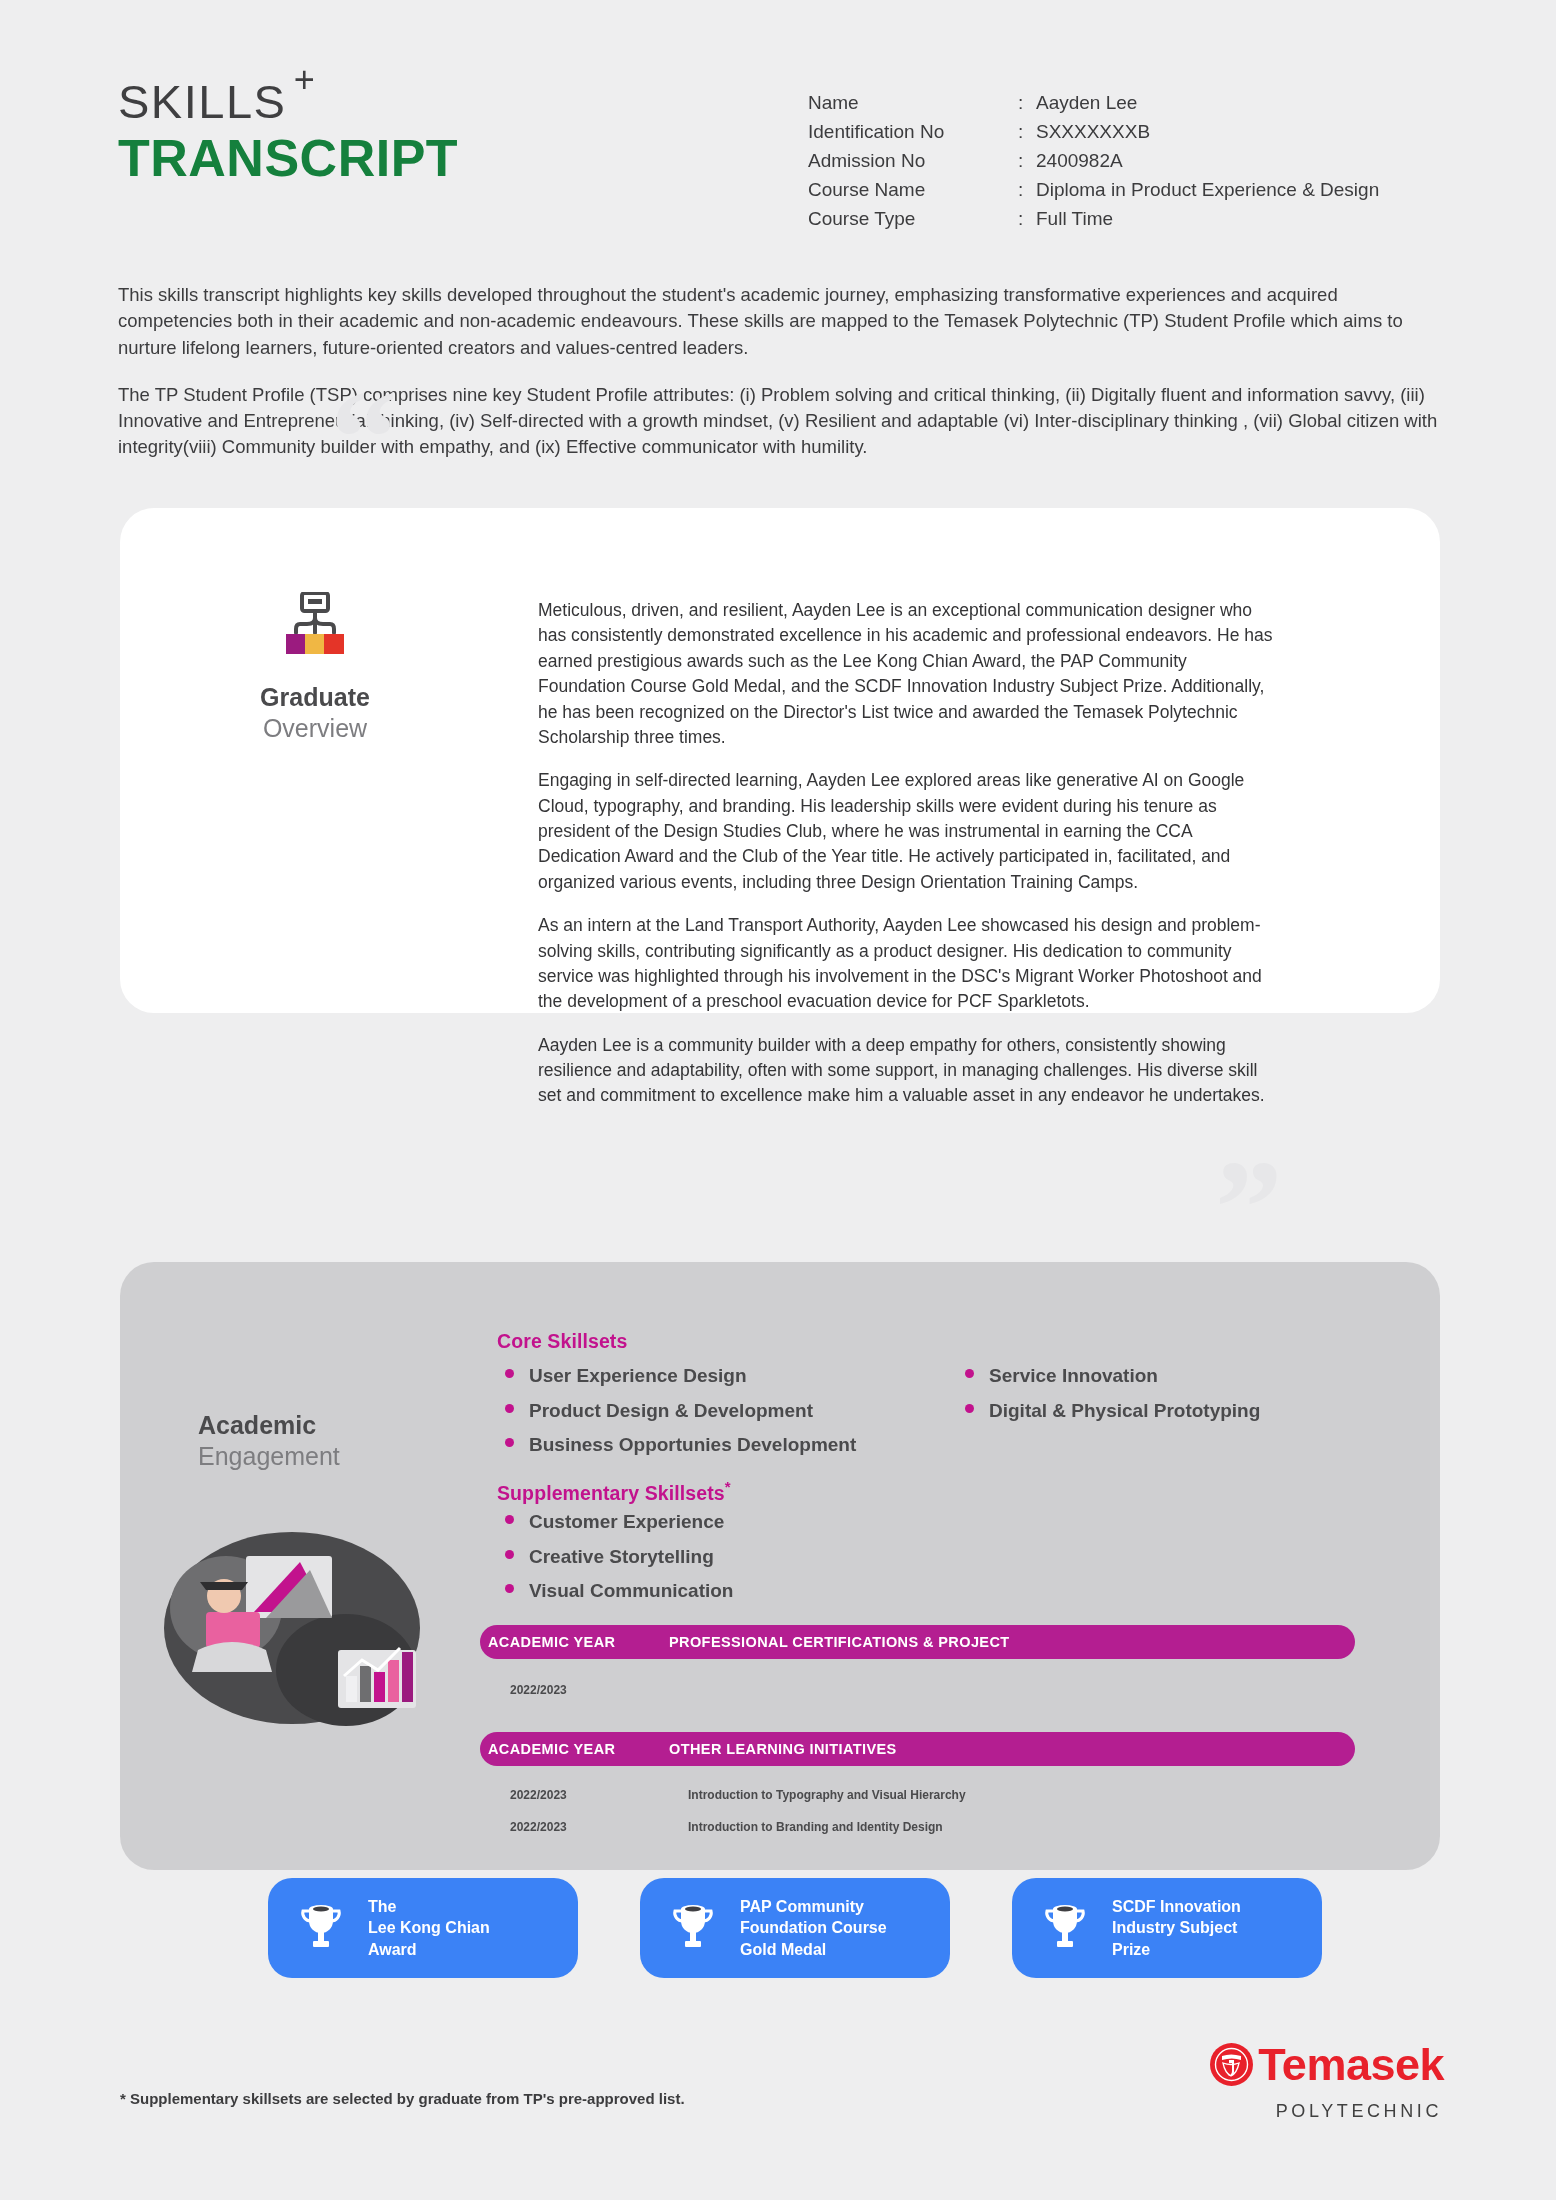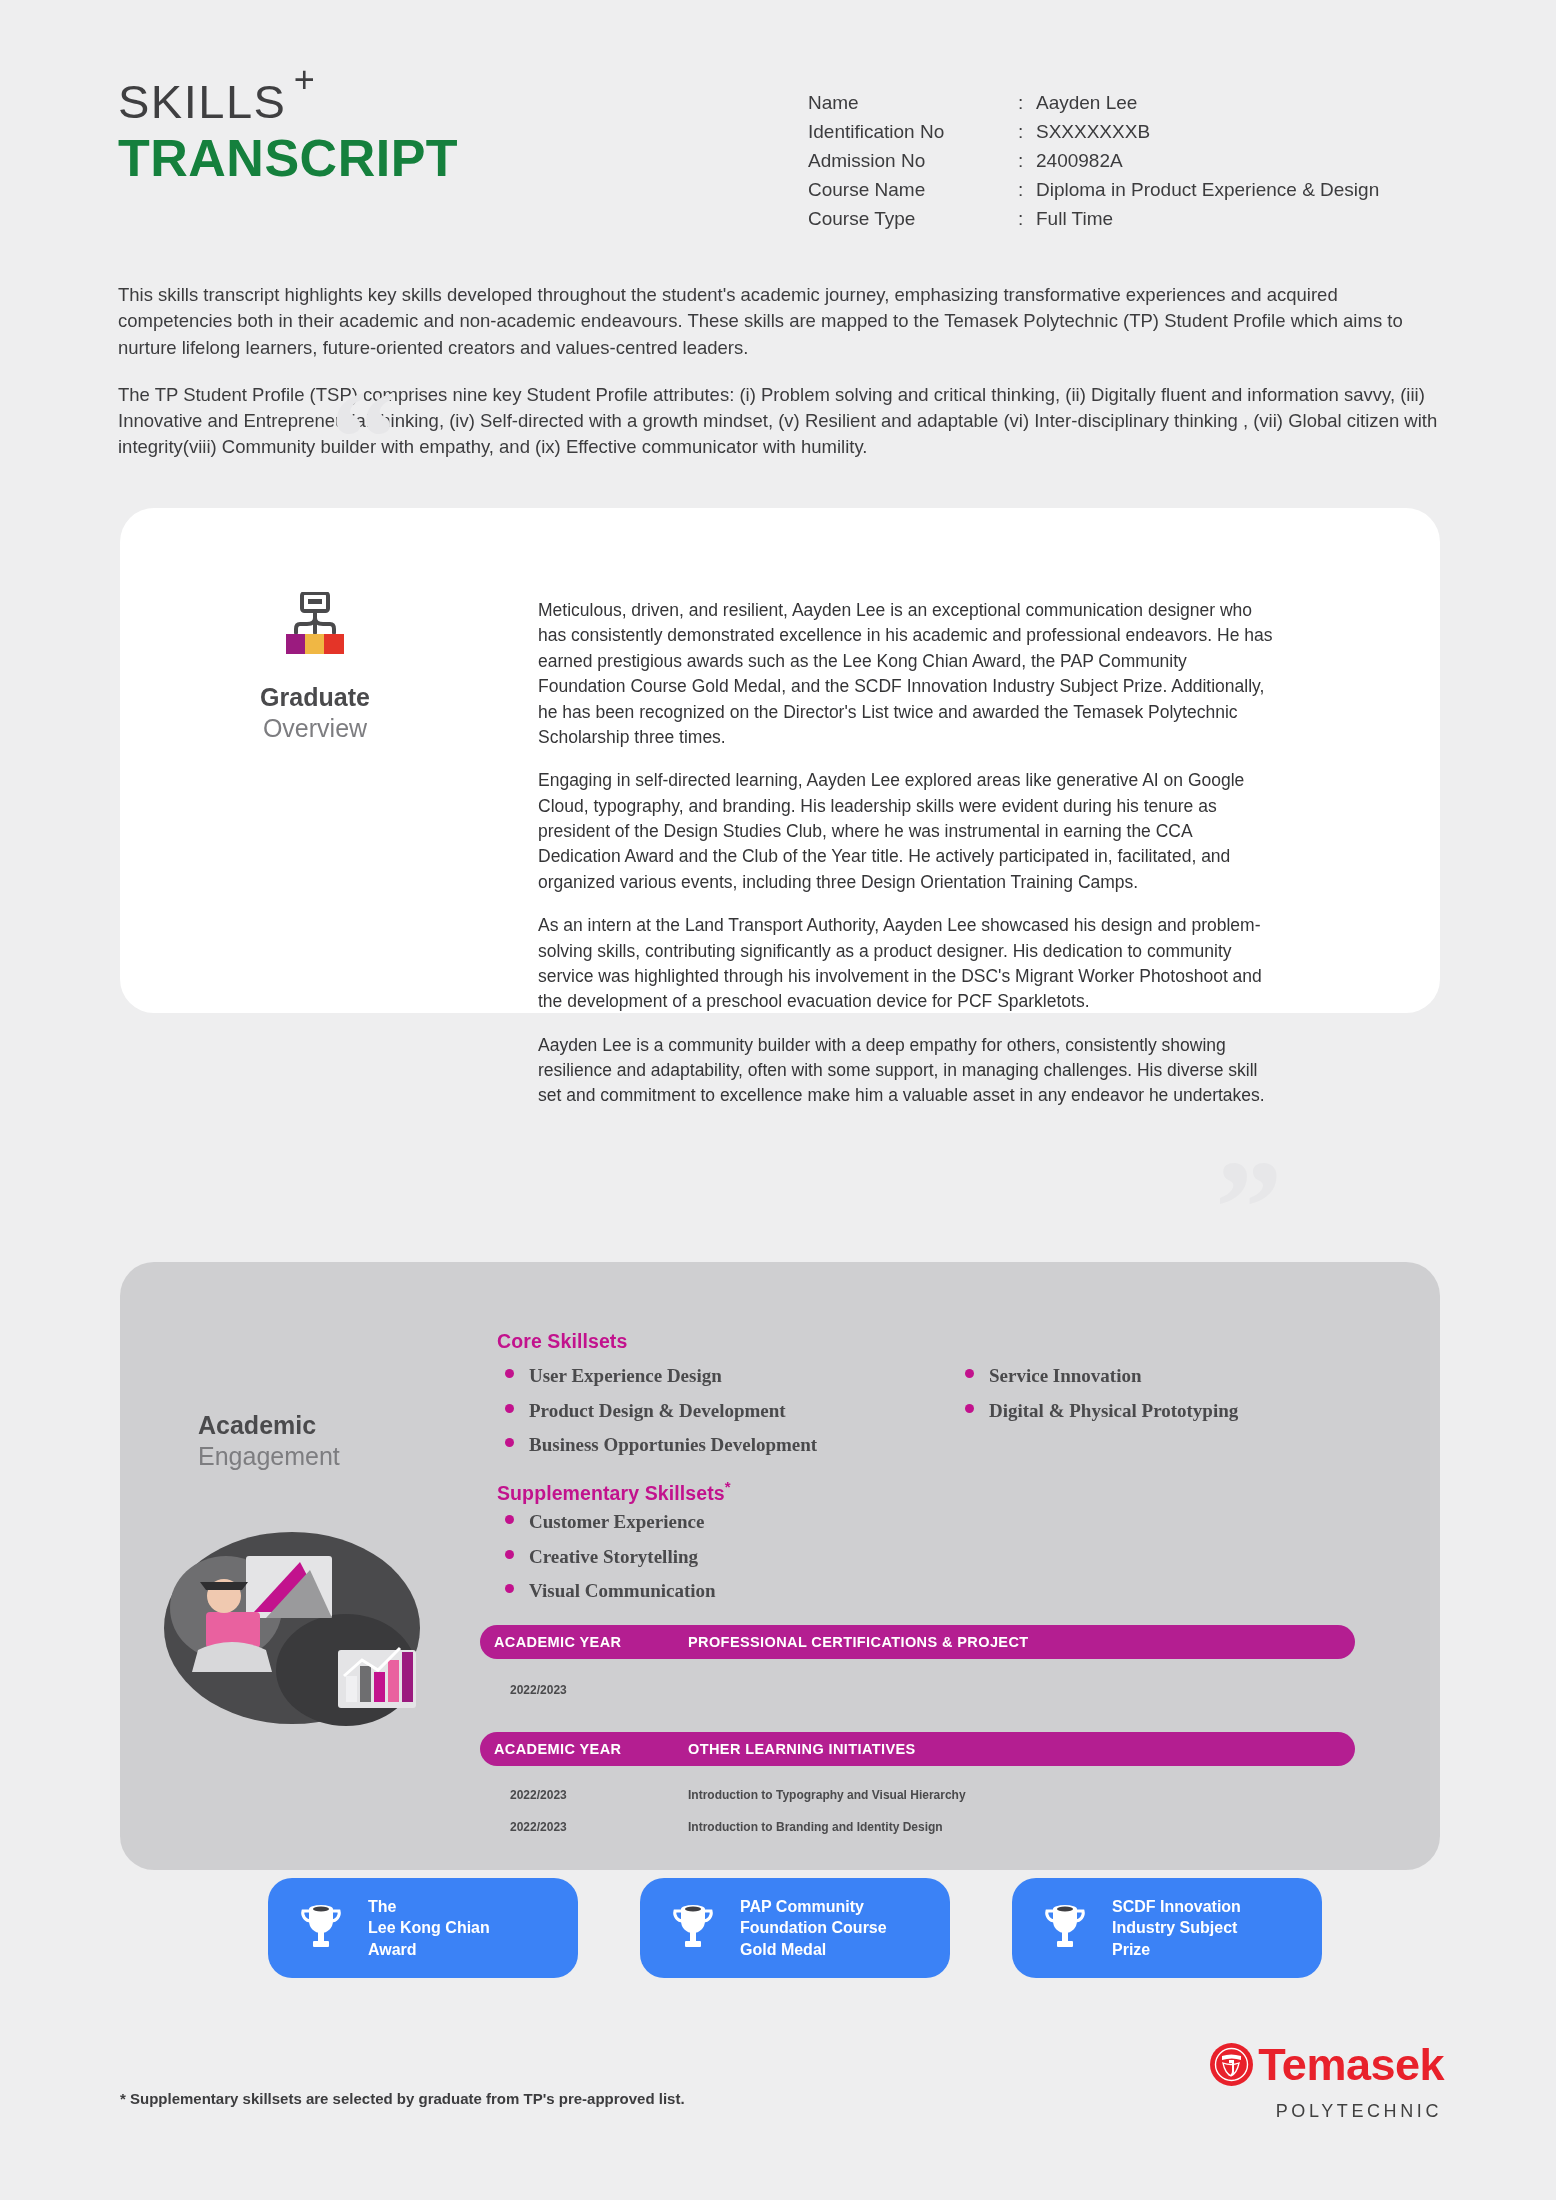--- a/index.html
+++ b/index.html
@@ -75,42 +75,42 @@
   .acad-sub { font-size: 25px; font-weight: 400; color: #7d7d80; line-height: 1.22; }
   .acad-illus { position: absolute; left: 150px; top: 1500px; width: 280px; height: 250px; }
 
   .skill-head {
     position: absolute; font-size: 19.5px; font-weight: 700; color: #c2128d; letter-spacing: 0.1px;
   }
   .skill-head .star { font-size: 15px; vertical-align: super; }
   #core-head { left: 497px; top: 1330px; }
   #supp-head { left: 497px; top: 1478px; }
 
-  .skill-list { position: absolute; list-style: none; font-family: Liberation Serif, serif; }
+  .skill-list { position: absolute; list-style: none; }
   .skill-list li {
     display: flex; align-items: baseline; font-size: 19px; font-weight: 700;
     color: #4a4a4c; line-height: 1; margin-bottom: 15.5px; white-space: nowrap;
   }
   .skill-list li .dot {
     width: 9px; height: 9px; border-radius: 50%; background: #c2128d;
     margin-right: 15px; flex: 0 0 9px; position: relative; top: -4px;
   }
   #core-col-1 { left: 505px; top: 1366px; }
   #core-col-2 { left: 965px; top: 1366px; }
   #supp-col { left: 505px; top: 1512px; }
   #supp-col li { font-weight: 700; }
 
   
   .tbl { position: absolute; left: 480px; width: 875px; }
   .tbl-head {
     background: #b41e91; border-radius: 17px; height: 34px;
     display: flex; align-items: center; color: #fff;
     font-size: 14.5px; font-weight: 700; letter-spacing: 0.4px;
   }
-  .tbl-head .c1 { width: 208px; padding-left: 14px; }
+  .tbl-head .c1 { width: 189px; padding-left: 8px; }
   .tbl-head .c2 { flex: 1; }
   .tbl-row { display: flex; align-items: center; height: 32px; font-size: 12px; font-weight: 700; color: #4a4a4c; }
   .tbl-row .c1 { width: 208px; padding-left: 30px; }
   .tbl-row .c2 { flex: 1; }
   #tbl-cert { top: 1625px; }
   #tbl-cert .tbl-body { margin-top: 15px; }
   #tbl-other { top: 1732px; }
   #tbl-other .tbl-body { margin-top: 13px; }
 
   

